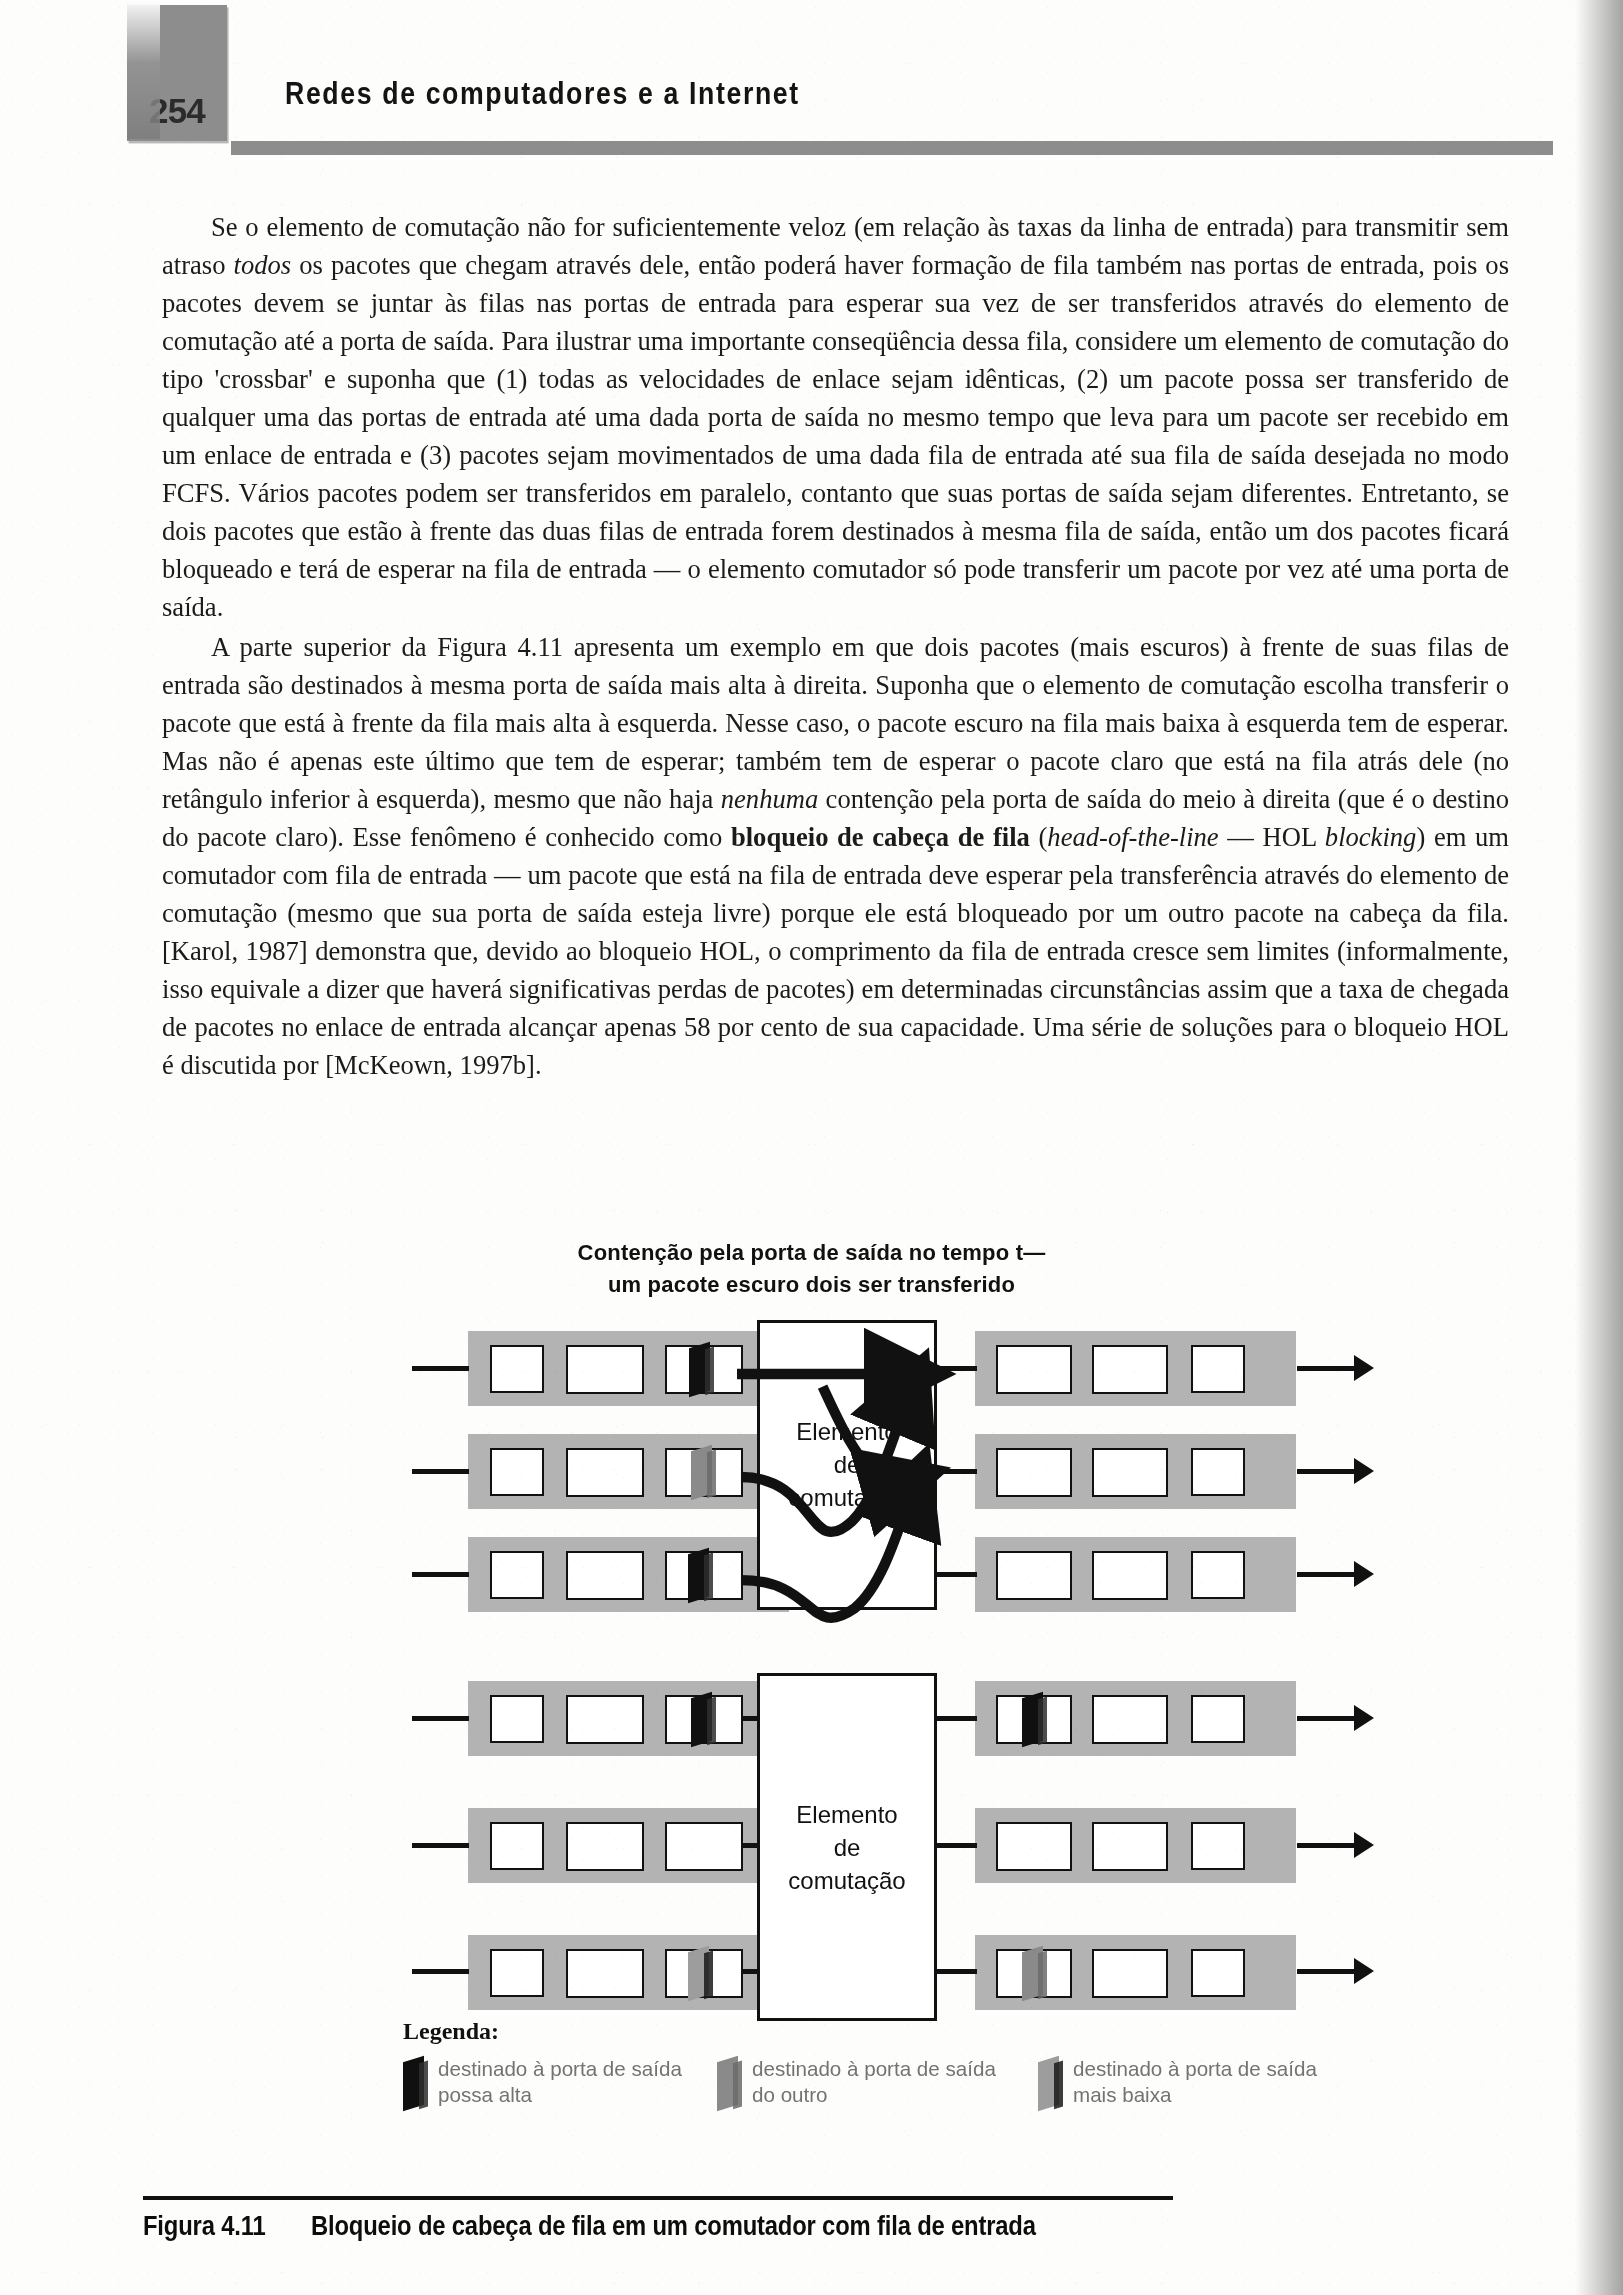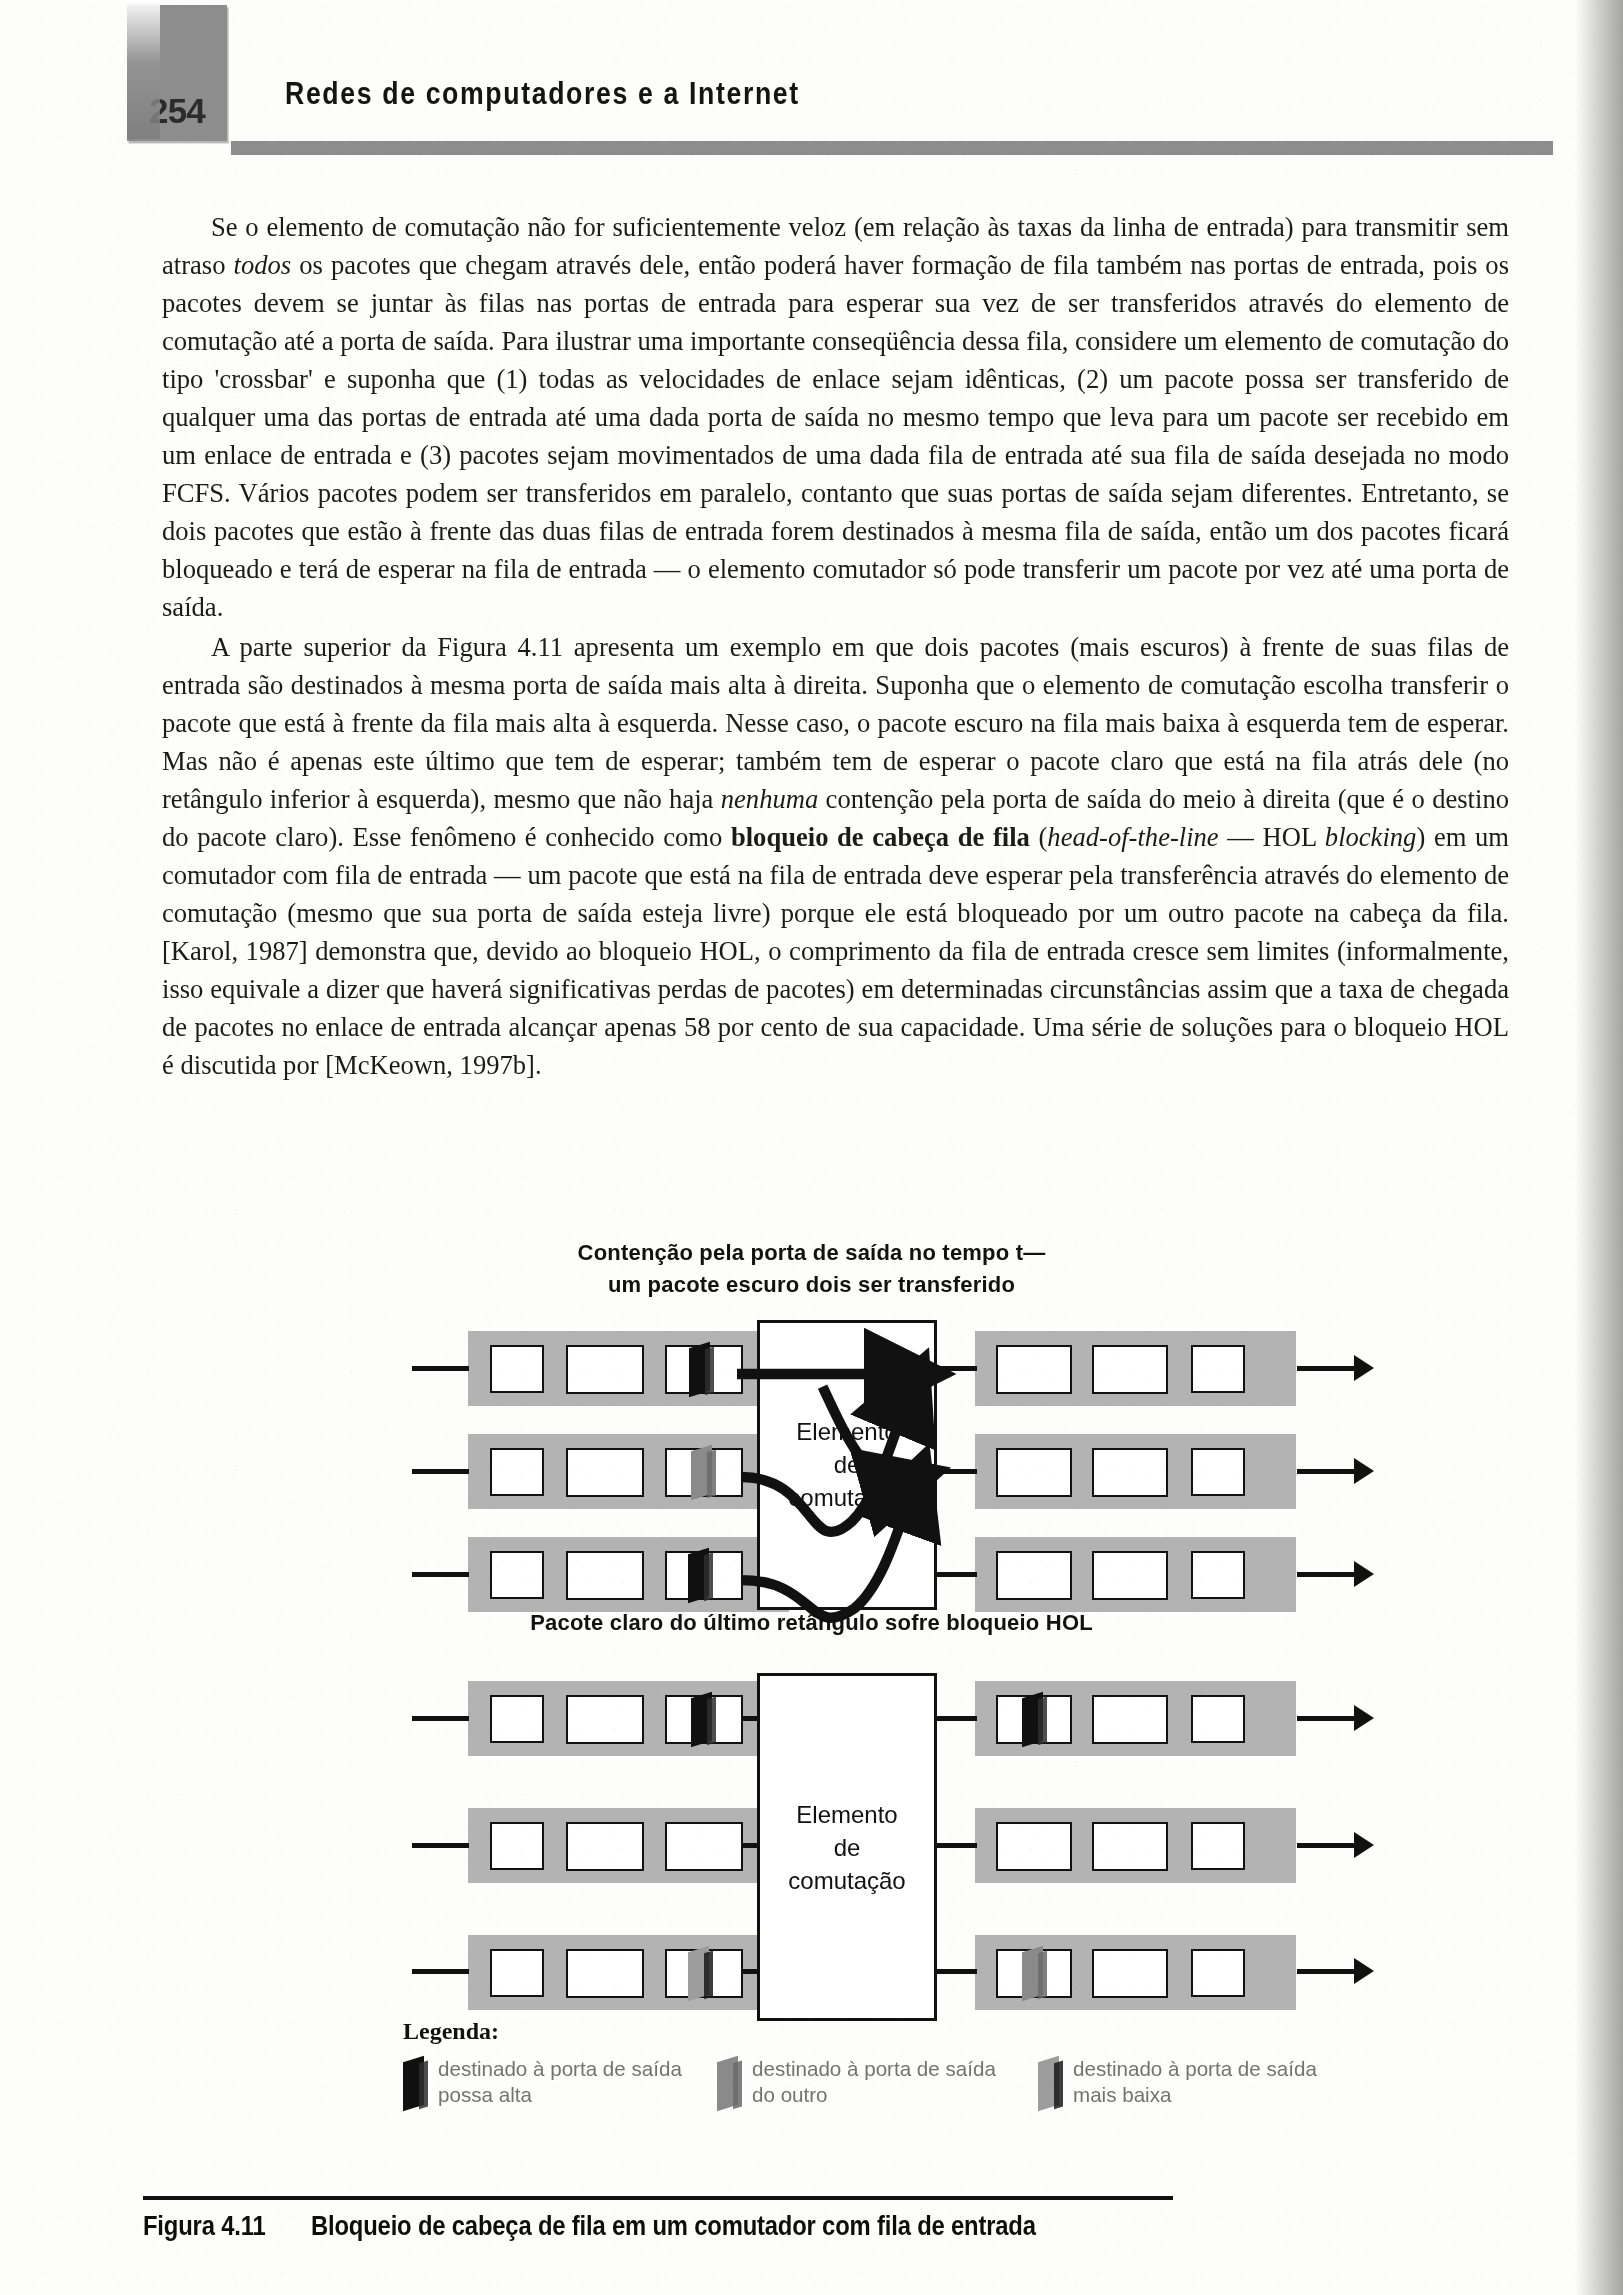--- a/index.html
+++ b/index.html
@@ -272,21 +272,20 @@
         <line x1="930" y1="64" x2="1155" y2="64" stroke="#111" stroke-width="13" marker-end="url(#ah)"></line>
 
         <path d="M935,194 C1030,194 1020,300 1075,250 C1110,215 1130,130 1152,78" stroke="#111" stroke-width="13" fill="none" marker-end="url(#ah)"></path>
 
         <path d="M935,324 C1030,324 1020,400 1078,360 C1115,330 1135,255 1155,200" stroke="#111" stroke-width="13" fill="none" marker-end="url(#ah)"></path>
 
         <path d="M1038,80 C1075,160 1100,210 1150,196" stroke="#111" stroke-width="13" fill="none" marker-end="url(#ah)"></path>
       </svg>
     </div>
 
-    <div class="mid-label">Pacote claro do último retângulo sofre bloqueio HOL</div>
 
     <div class="panel panel-bot">
 
       <div class="switch" style="left:757px;top:0px;width:174px;height:342px;">
         <span>Elemento</span>
         <span>de</span>
         <span>comutação</span>
       </div>
 
       <div class="qrow" style="left:468px;top:8px;width:321px;">

